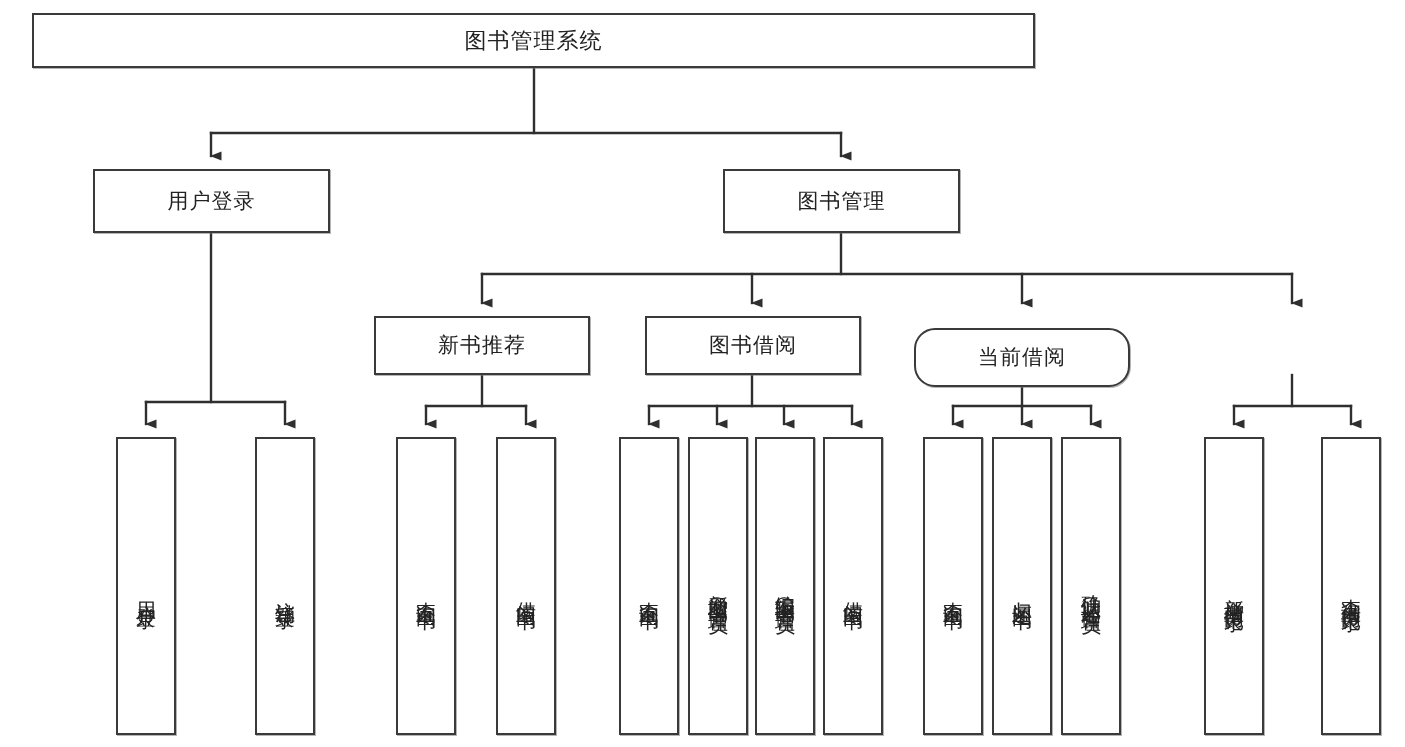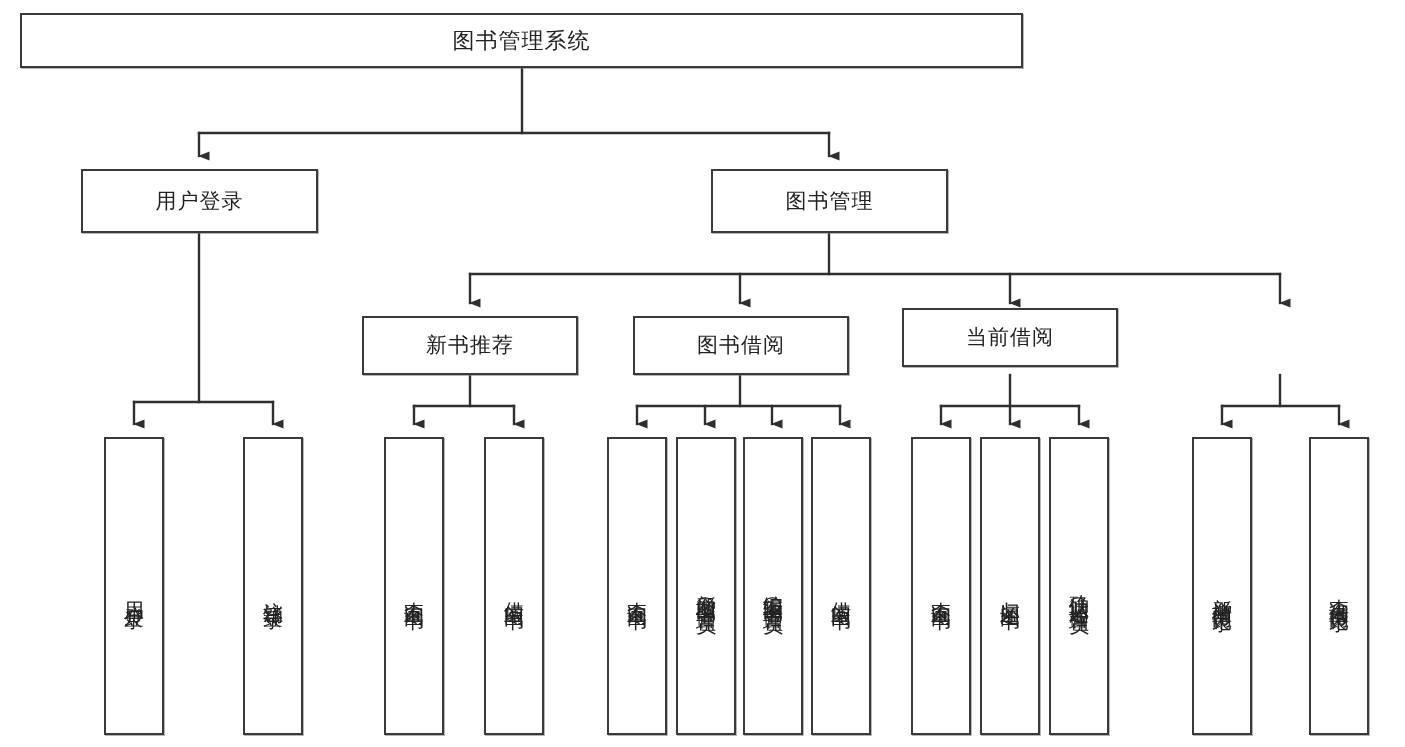--- a/index.html
+++ b/index.html
@@ -1,21 +1,21 @@
 <!DOCTYPE html>
 <html><head>
 <meta charset="utf-8">
 <title>图书管理系统 功能结构图</title>
 <style>
   html,body{margin:0;padding:0;background:#ffffff;}
   body{
     font-family:"DejaVu Sans","Liberation Sans",sans-serif;
     width:1405px;height:747px;overflow:hidden;position:relative;
   }
-  #diagram-root{position:relative;width:1350px;height:747px;background:#fff;}
+  #diagram-root{position:relative;width:1350px;height:747px;background:#fff;margin-left:12px;}
   svg#flow{position:absolute;left:0;top:0;width:1405px;height:747px;}
 
   .node-box{
     position:absolute;
     background:#ffffff;
     border:2px solid #3a3a3a;
     box-sizing:border-box;
     box-shadow:1px 1px 0 rgba(120,120,120,.55);
     display:flex;align-items:center;justify-content:center;
   }
@@ -123,21 +123,21 @@
   <div class="node-box" style="left:362px;top:316px;width:216px;height:59px;">
     <span class="node-label">新书推荐</span>
   </div>
 
   <div class="node-box" style="left:711px;top:169px;width:237px;height:64px;">
     <span class="node-label">图书管理</span>
   </div>
   <div class="node-box" style="left:633px;top:316px;width:216px;height:59px;">
     <span class="node-label">图书借阅</span>
   </div>
-  <div class="node-box" style="left:902px;top:308px;width:216px;height:59px;">
+  <div class="node-box" style="left:902px;top:328px;width:216px;height:59px;border-radius:21px;">
     <span class="node-label">当前借阅</span>
   </div>
 
   <div class="node-box node-leaf leaf-mid" style="left:104px;top:437px;width:60px;height:298px;">
     <span class="node-label" style="margin-top: 141px;">用户登录</span>
   </div>
   <div class="node-box node-leaf leaf-mid" style="left:243px;top:437px;width:60px;height:298px;">
     <span class="node-label" style="margin-top: 141px;">注销登录</span>
   </div>
 

